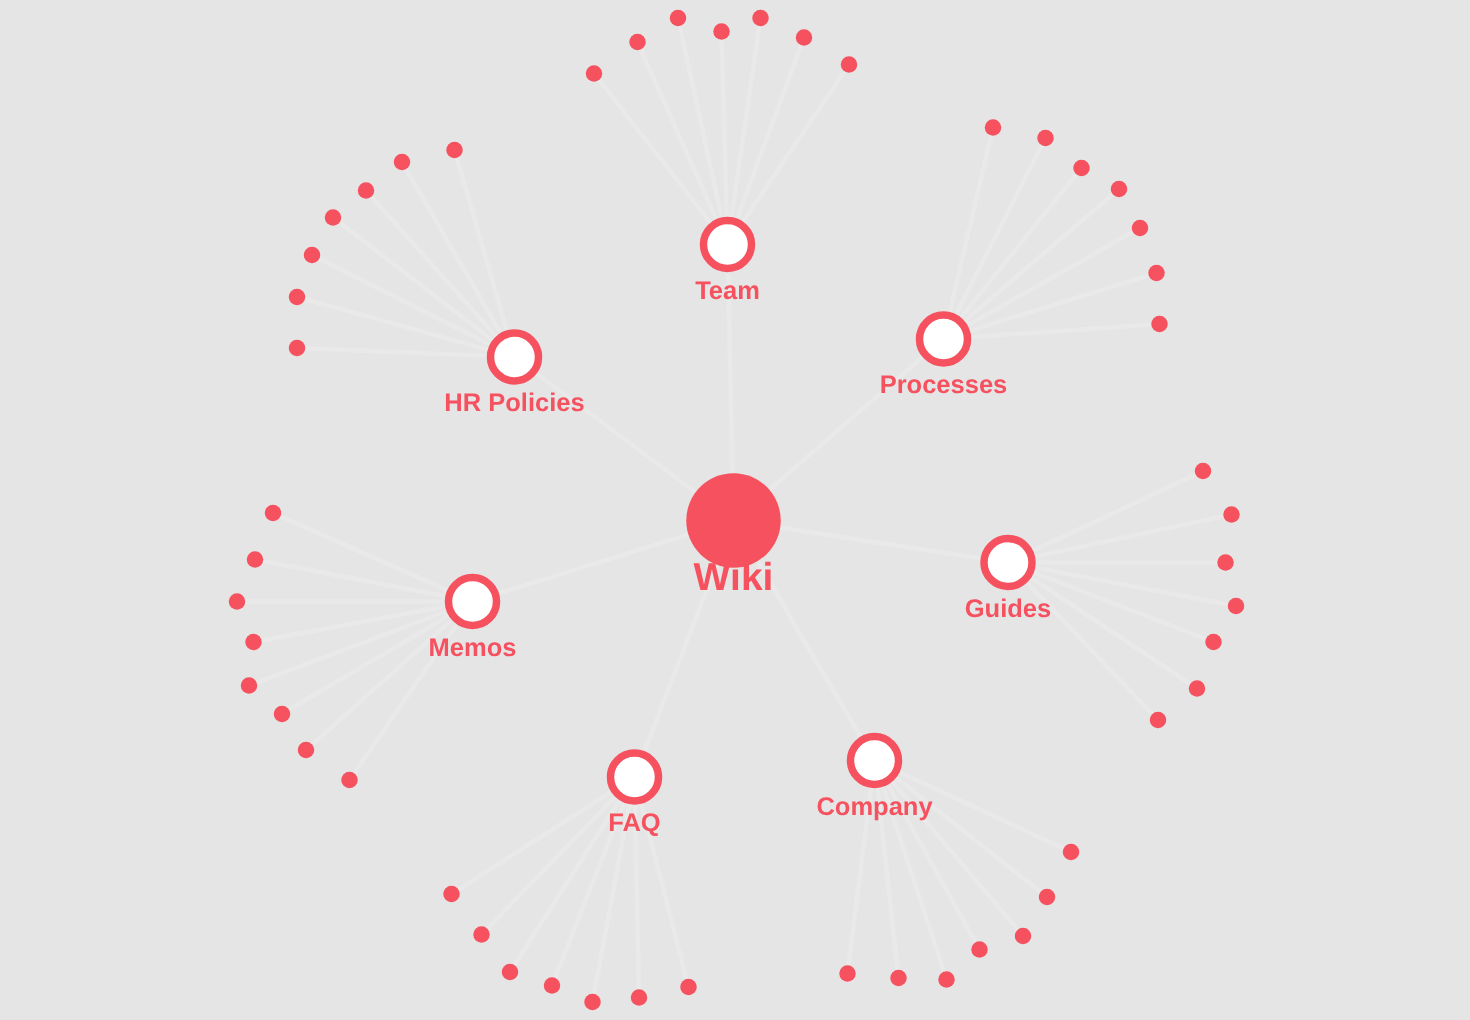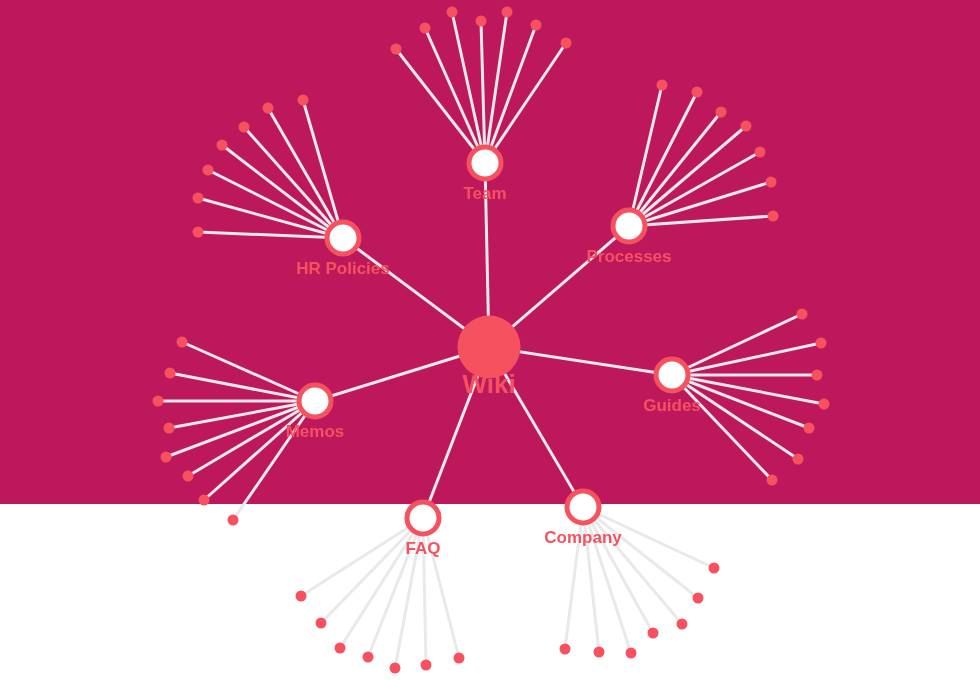--- a/index.html
+++ b/index.html
@@ -7,22 +7,22 @@
     padding: 0;
     background: #ffffff;
     width: 980px;
     height: 680px;
     overflow: hidden;
     font-family: "Liberation Sans", sans-serif;
   }
   .stage {
     position: relative;
     width: 980px;
-    height: 504px;
-    background: #be185d;
+    height: 680px;
+    background: #e5e5e5;
   }
   svg { display: block; }
   text {
     font-family: "Liberation Sans", sans-serif;
     font-weight: 700;
     text-anchor: middle;
     user-select: none;
   }
 </style>
 </head>

